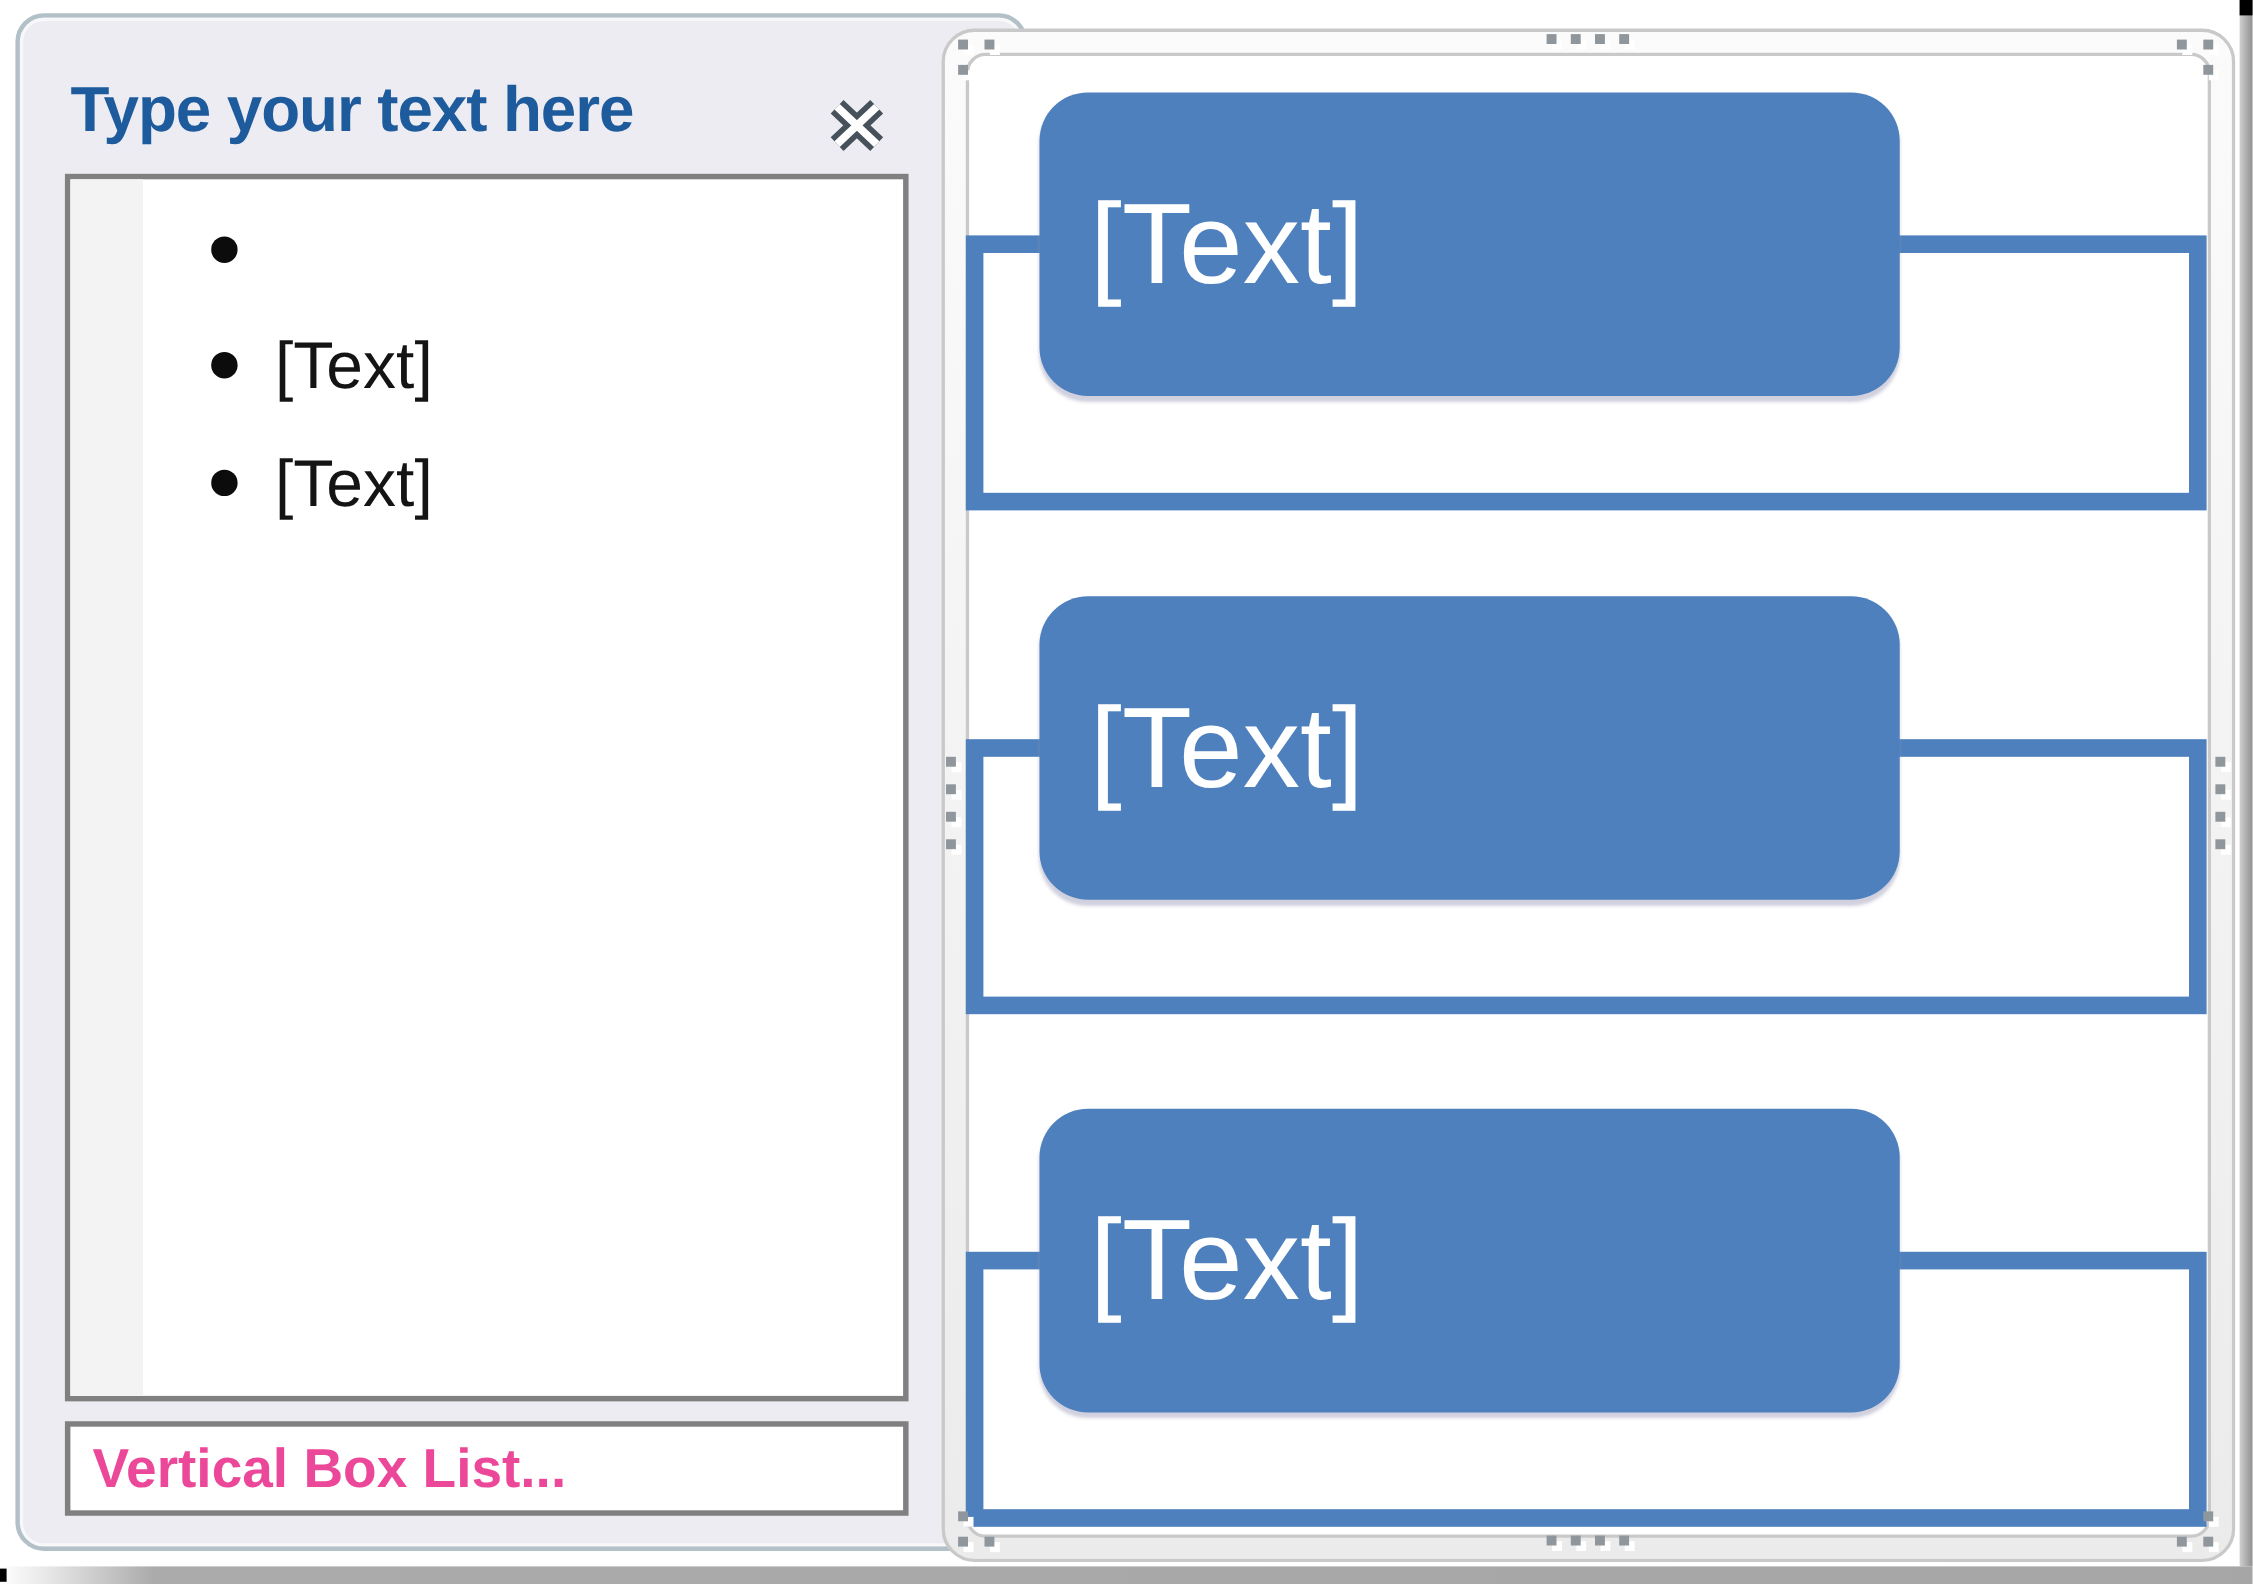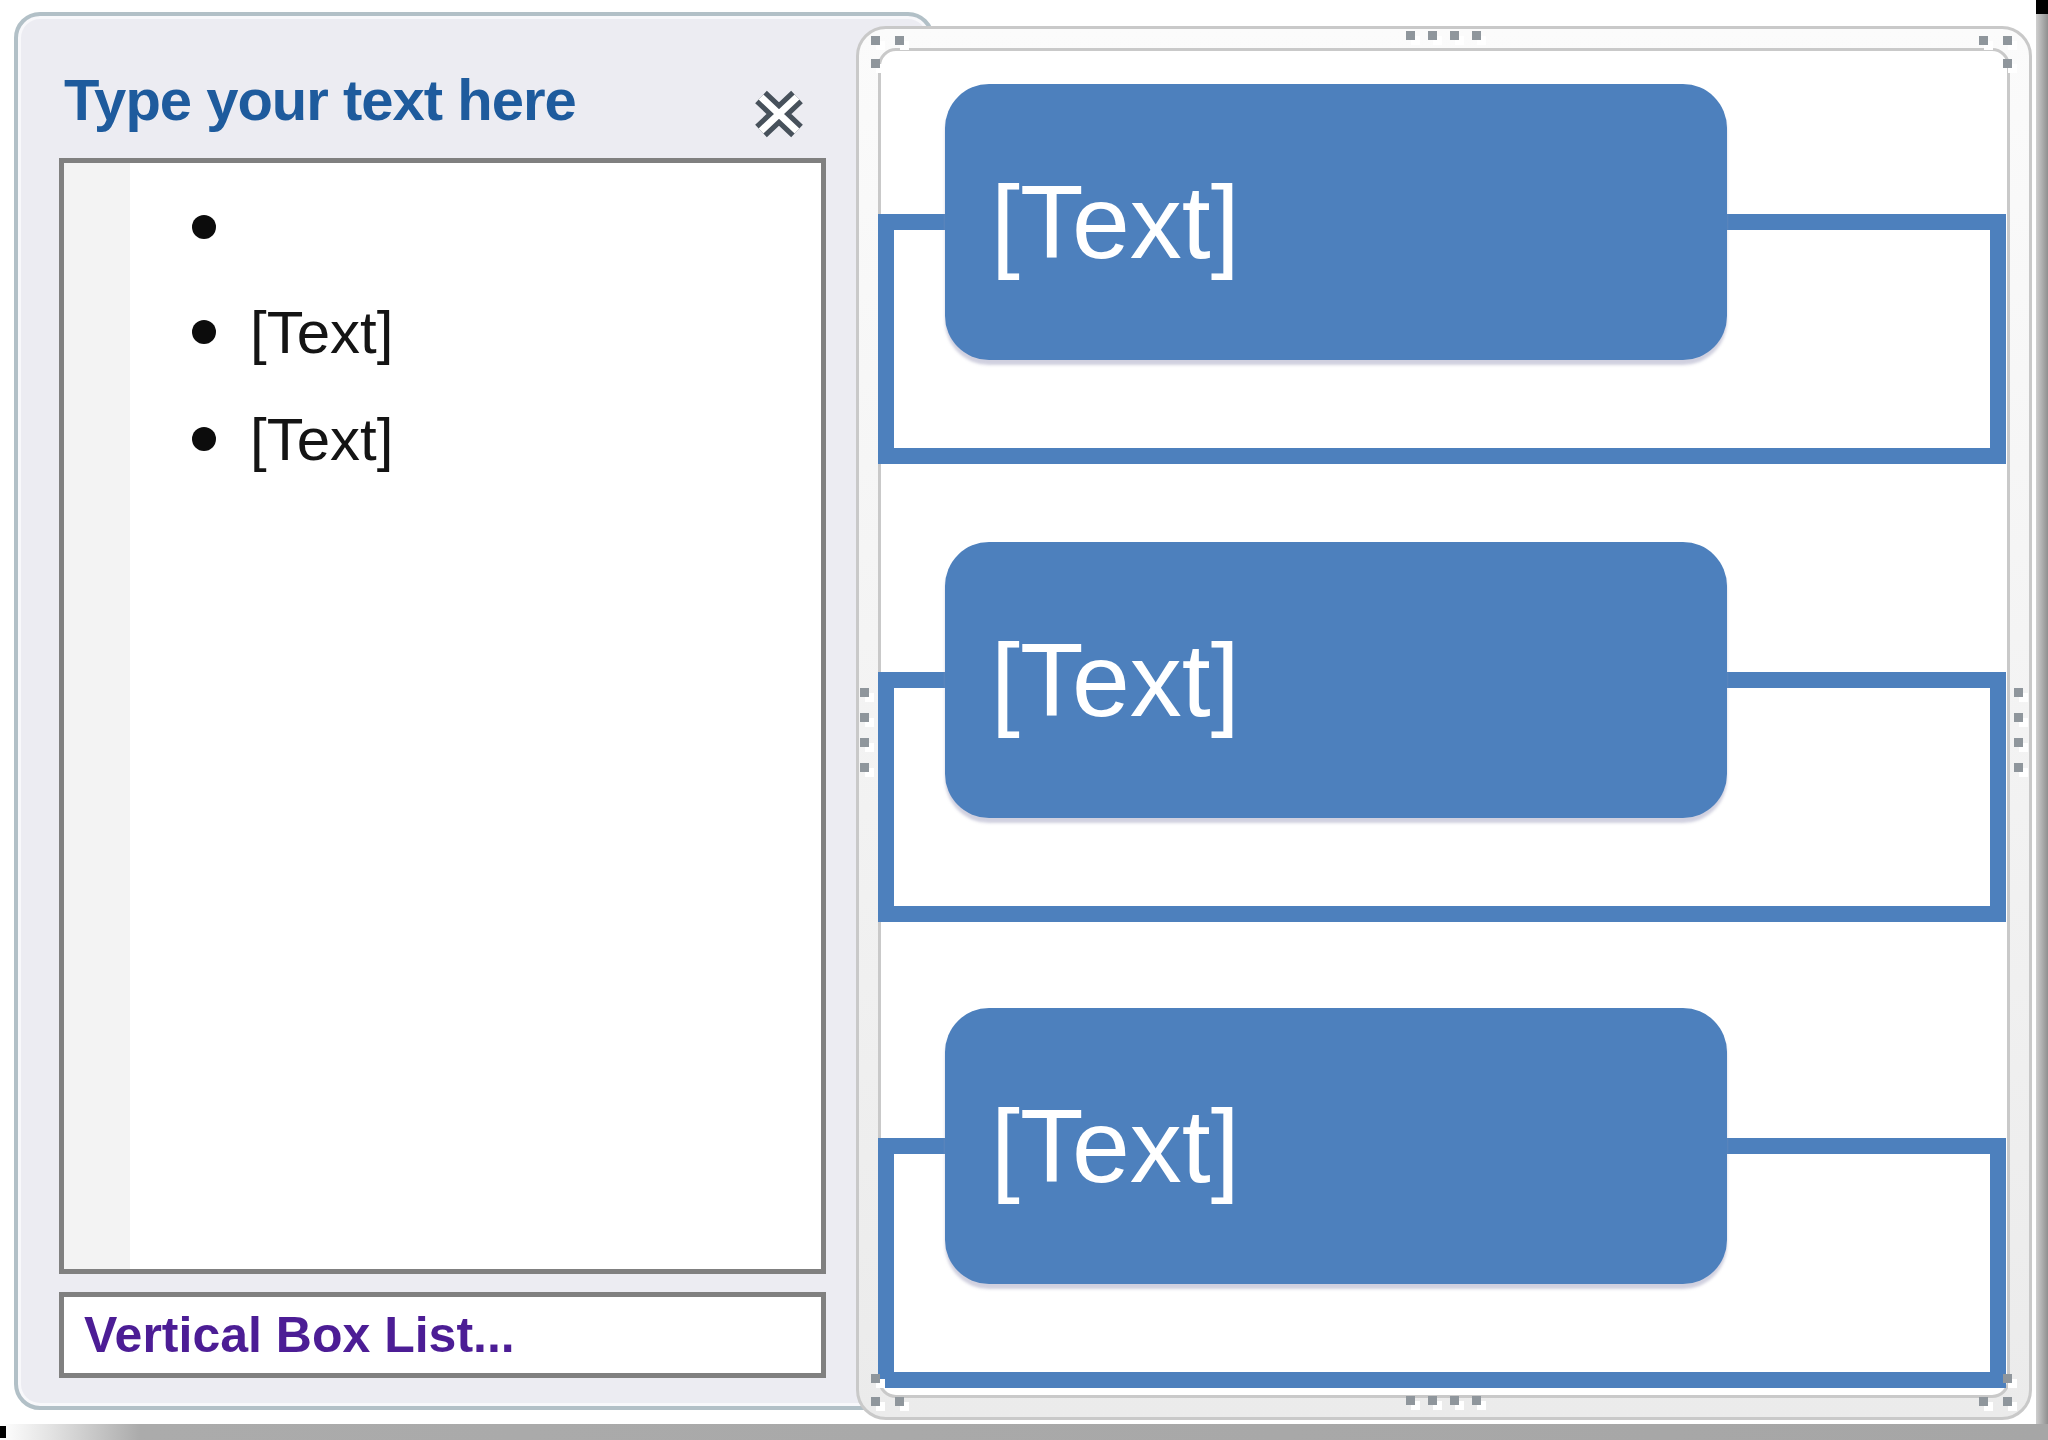--- a/index.html
+++ b/index.html
@@ -25,21 +25,21 @@
   .list-box{position:absolute;left:41px;top:142px;width:767px;height:1116px;
     background:#fff;border:5px solid var(--list-border-grey,#808080);box-sizing:border-box;}
   .gutter{position:absolute;left:0;top:0;bottom:0;width:66px;background:#f3f3f3;}
   .pane-item{position:absolute;left:0;width:100%;height:60px;display:flex;align-items:center;}
   .pane-item .bullet{display:inline-block;width:24px;height:24px;border-radius:50%;
     background:#0c0c0c;margin-left:128px;flex:0 0 auto;}
   .pane-item .itxt{margin-left:34px;font-size:60px;color:#141414;white-space:pre;}
   .layout-box{position:absolute;left:41px;top:1276px;width:767px;height:86px;
     background:#fff;border:5px solid var(--list-border-grey,#808080);box-sizing:border-box;
     display:flex;align-items:center;}
-  .layout-label{margin-left:20px;font-size:50px;font-weight:bold;color:#4c1d95;}
+  .layout-label{margin-left:20px;font-size:50px;font-weight:bold;color:#ec4899;}
 
   
   .frame-outer{position:absolute;left:856px;top:26px;width:1176px;height:1394px;
     border:3px solid #c9c9c9;border-radius:30px;box-sizing:border-box;
     background:linear-gradient(180deg,#fbfbfb,#ebebeb);z-index:3;}
   .frame-inner{position:absolute;left:878px;top:48px;width:1132px;height:1350px;
     border:3px solid #c9c9c9;border-radius:18px;box-sizing:border-box;background:#fff;z-index:4;}
 
   
   .band{position:absolute;left:878px;width:1128px;height:250px;box-sizing:border-box;

